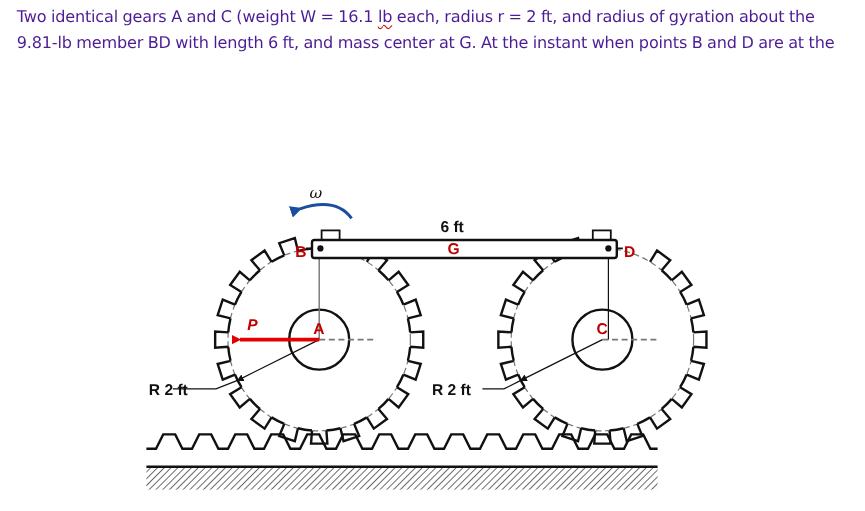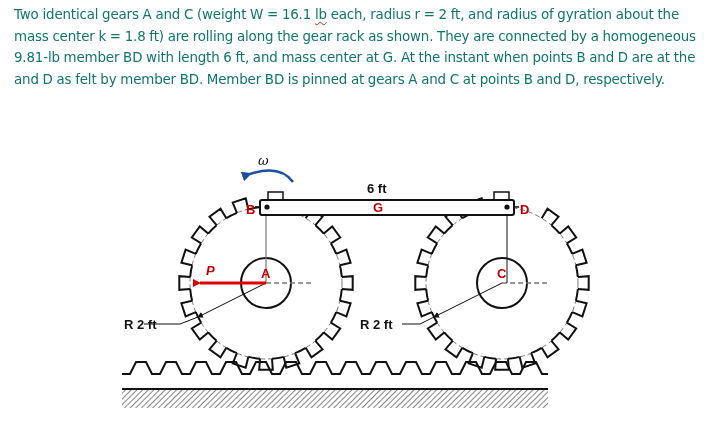--- a/index.html
+++ b/index.html
@@ -1,35 +1,33 @@
 <!DOCTYPE html>
 <html><head>
   <meta charset="utf-8">
   <style>
     html, body { margin: 0; padding: 0; background: #ffffff; }
     body { width: 721px; height: 426px; position: relative; overflow: hidden; }
     #problem-text {
       position: absolute; left: 14px; top: 4px; width: 700px;
       font-family: "DejaVu Sans", "Liberation Sans", sans-serif;
-      font-size: 13.4px; line-height: 21.6px; color: #0f766e;
+      font-size: 13.4px; line-height: 21.6px; color: #4c1d95;
       letter-spacing: -0.15px; word-spacing: -0.3px;
     }
     #problem-text .line { display: block; white-space: nowrap; }
     .squiggle { text-decoration: underline wavy #d02020; text-decoration-thickness: 1px; text-underline-offset: 2px; }
     #figure { position: absolute; left: 0; top: 0; }
     .lbl { font-family: "Liberation Sans", "DejaVu Sans", sans-serif; font-weight: bold; }
   </style>
 </head>
 <body>
 
 <div id="problem-text">
   <span class="line"><span>Two identical gears A and C (weight W = 16.1 </span><span class="squiggle">lb</span><span> each, radius r = 2 ft, and radius of gyration about the</span></span>
-  <span class="line"><span>mass center k = 1.8 ft) are rolling along the gear rack as shown. They are connected by a homogeneous</span></span>
   <span class="line"><span>9.81-lb member BD with length 6 ft, and mass center at G. At the instant when points B and D are at the</span></span>
-  <span class="line"><span>and D as felt by member BD. Member BD is pinned at gears A and C at points B and D, respectively.</span></span>
 </div>
 
 <svg id="figure" width="721" height="426" viewBox="0 0 721 426">
   <defs>
     <pattern id="hatch" patternUnits="userSpaceOnUse" width="4" height="4" patternTransform="rotate(45)">
       <line x1="0" y1="0" x2="0" y2="4" stroke="#444" stroke-width="1.3"></line>
     </pattern>
     <marker id="arrowRed" markerWidth="8" markerHeight="8" refX="1" refY="4" orient="auto" markerUnits="userSpaceOnUse">
       <path d="M8,0 L0,4 L8,8 Z" fill="#e00000"></path>
     </marker>

